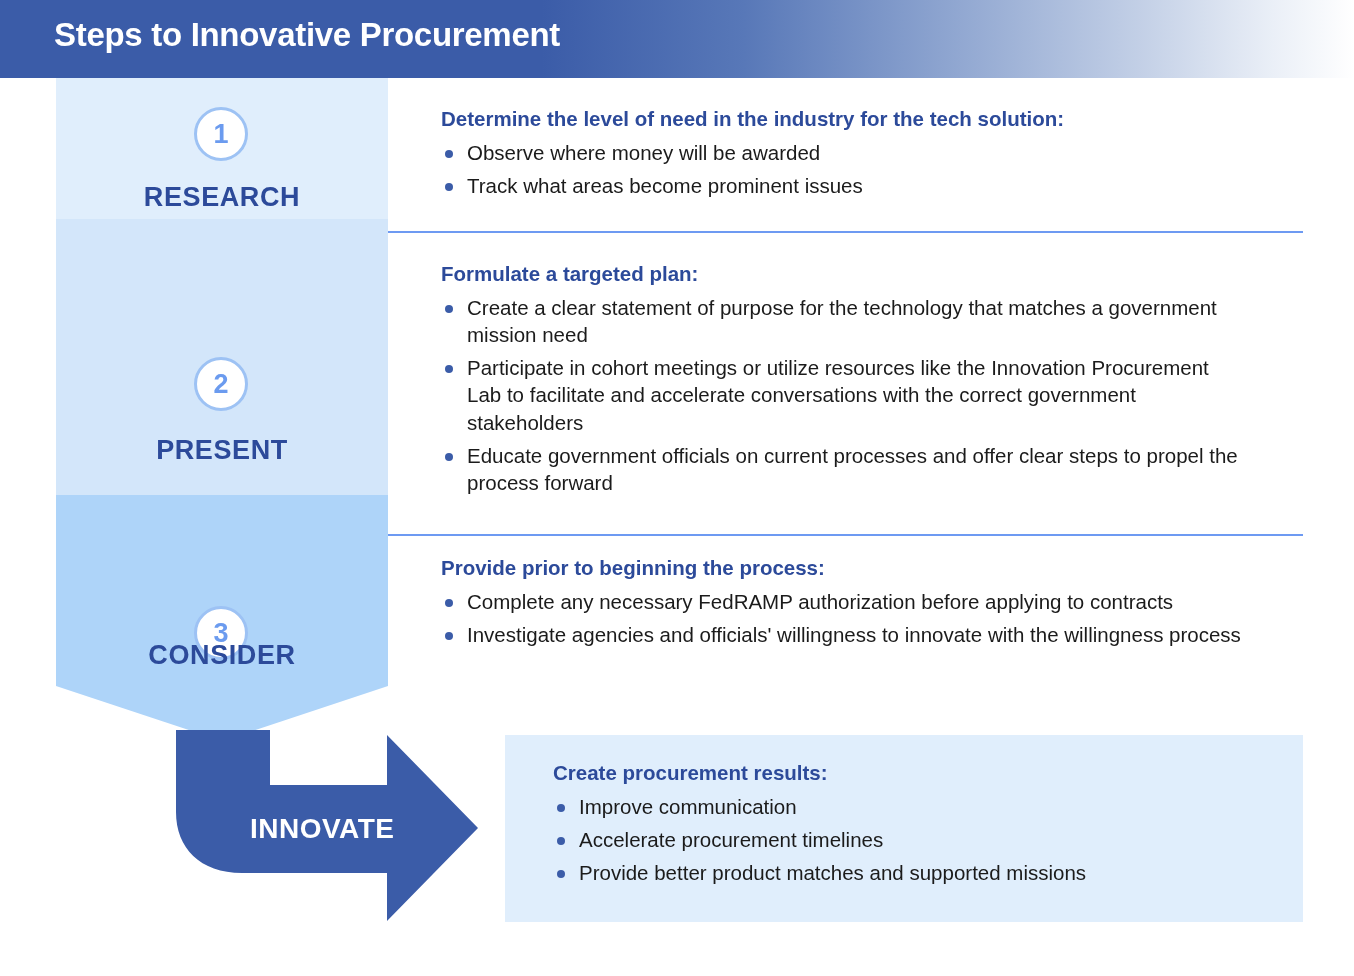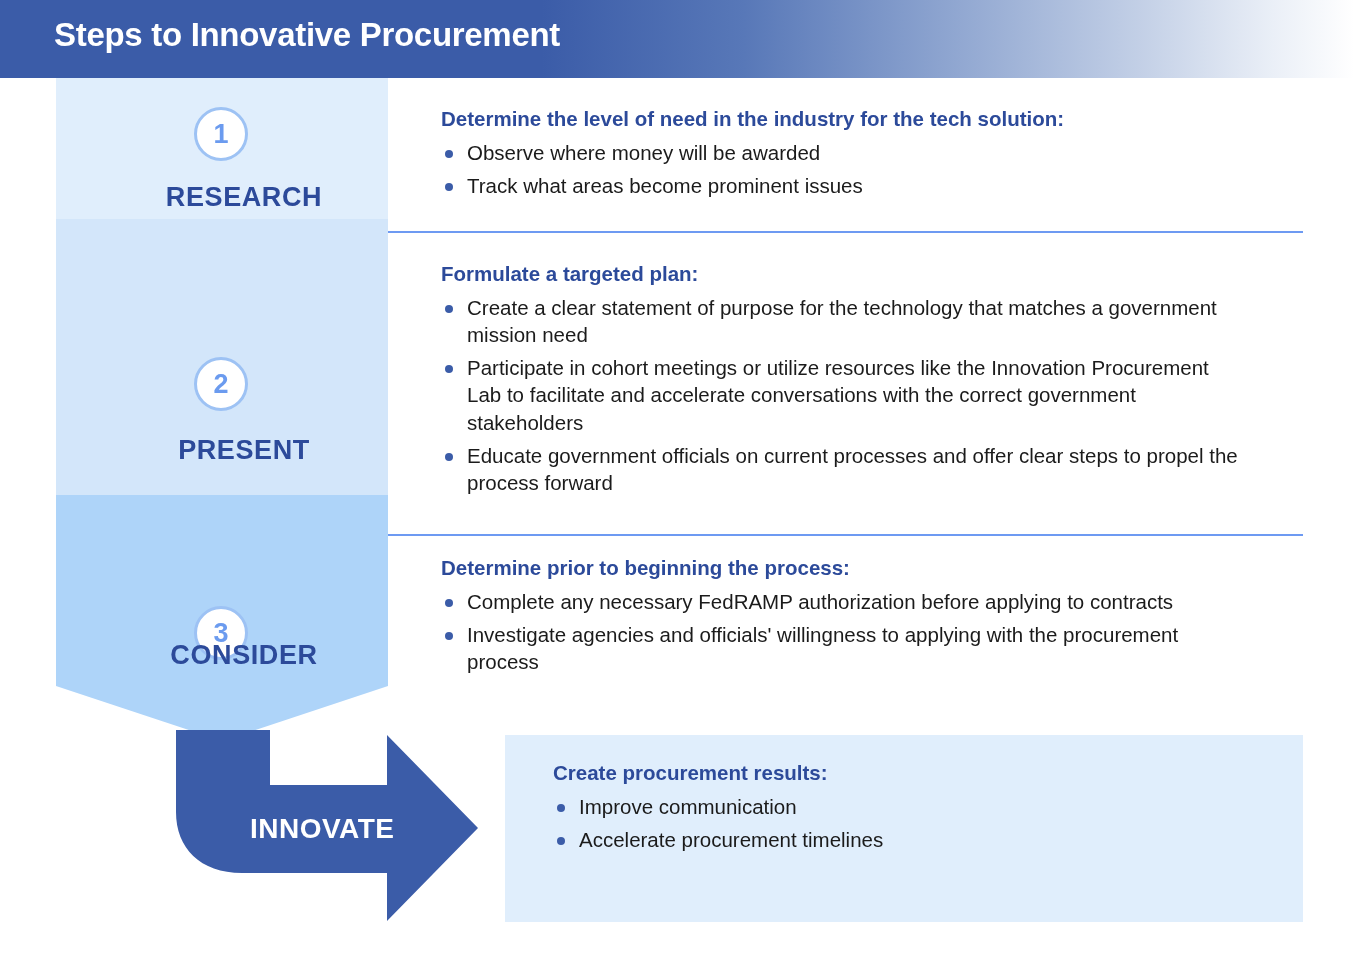--- a/index.html
+++ b/index.html
@@ -89,21 +89,20 @@
     line-height: 1;
   }
   .step-label {
     position: absolute;
     width: 332px;
     text-align: center;
     font-size: 27px;
     font-weight: bold;
     color: #2c4a9a;
     letter-spacing: 0.6px;
-    padding-left: 22px;
   }
 
   #circle-1 { left: 194px; top: 107px; }
   #label-1  { left: 56px;  top: 182px; }
   #circle-2 { left: 194px; top: 357px; }
   #label-2  { left: 56px;  top: 435px; }
   #circle-3 { left: 194px; top: 606px; }
   #label-3  { left: 56px;  top: 640px; }
 
   
@@ -227,24 +226,24 @@
 
   <div class="content-block" id="content-1">
     <p class="content-heading">Determine the level of need in the industry for the tech solution:</p>
     <ul class="bullet-list">
       <li class="bullet-item">Observe where money will be awarded</li>
       <li class="bullet-item">Track what areas become prominent issues</li>
     </ul>
   </div>
 
   <div class="content-block" id="content-3">
-    <p class="content-heading">Determine prior to beginning the process:</p>
+    <p class="content-heading">Provide prior to beginning the process:</p>
     <ul class="bullet-list">
       <li class="bullet-item">Complete any necessary FedRAMP authorization before applying to contracts</li>
-      <li class="bullet-item">Investigate agencies and officials' willingness to applying with the procurement process</li>
+      <li class="bullet-item">Investigate agencies and officials' willingness to innovate with the willingness process</li>
     </ul>
   </div>
 
   <svg id="innovate-arrow" viewBox="0 0 312 196">
     <path d="M 6 0
              L 100 0
              L 100 55
              L 217 55
              L 217 5
              L 308 98
@@ -255,17 +254,18 @@
              Z" fill="#3b5ca8"></path>
   </svg>
   <div id="innovate-label">INNOVATE</div>
 
   <div id="results-box">
     <div id="results-inner">
       <p class="content-heading">Create procurement results:</p>
       <ul class="bullet-list">
         <li class="bullet-item">Improve communication</li>
         <li class="bullet-item">Accelerate procurement timelines</li>
+        <li class="bullet-item">Provide better product matches and supported missions</li>
       </ul>
     </div>
   </div>
 
 </div>
 
 </body></html>

